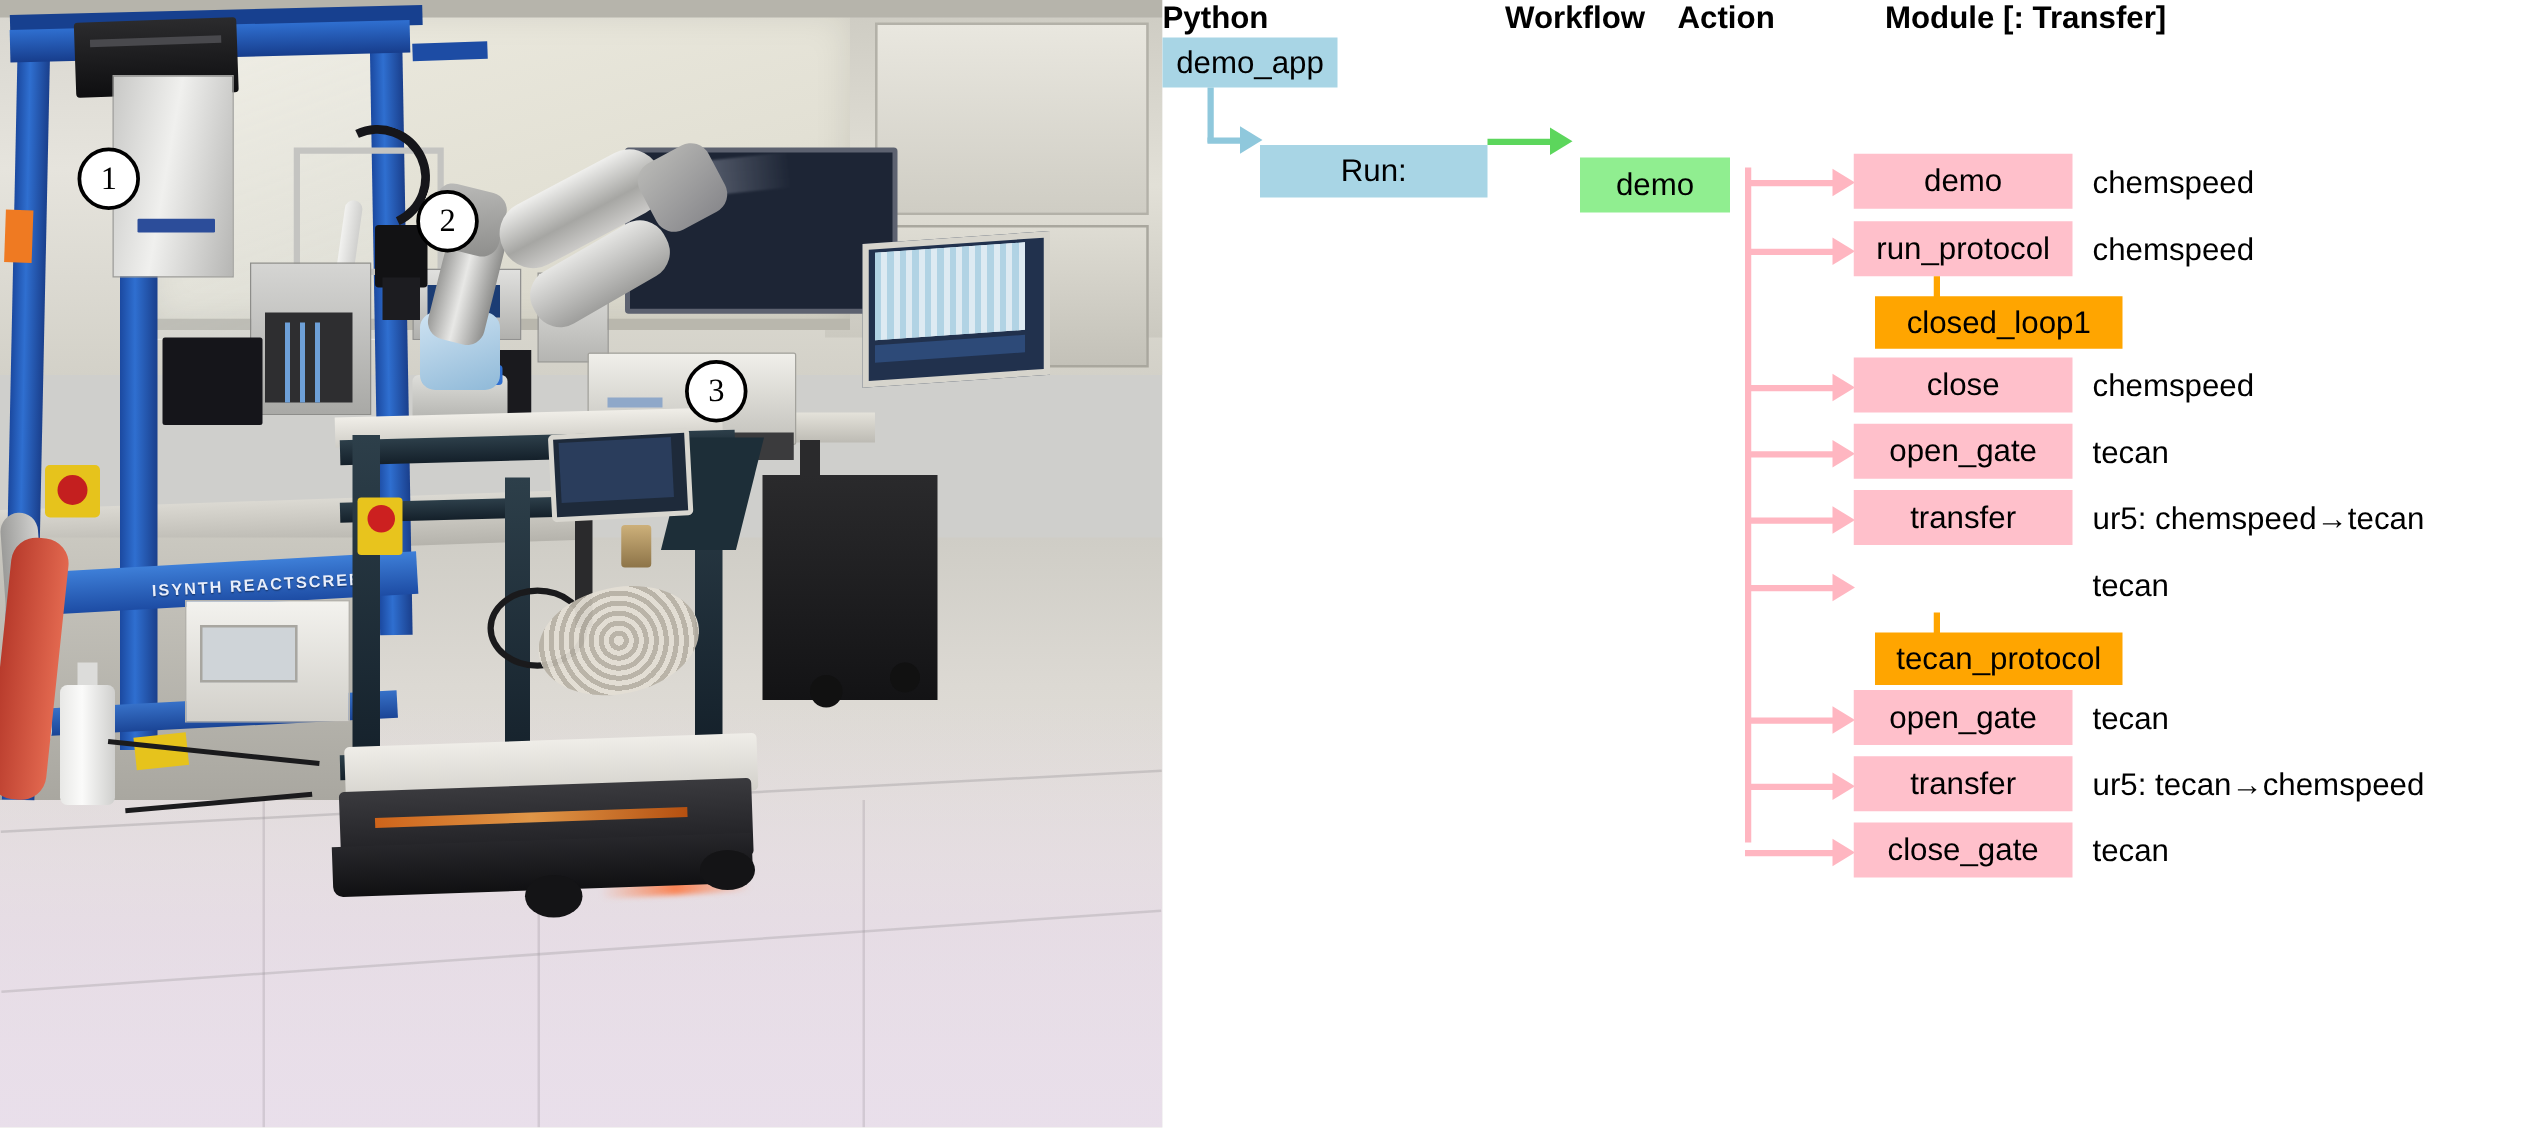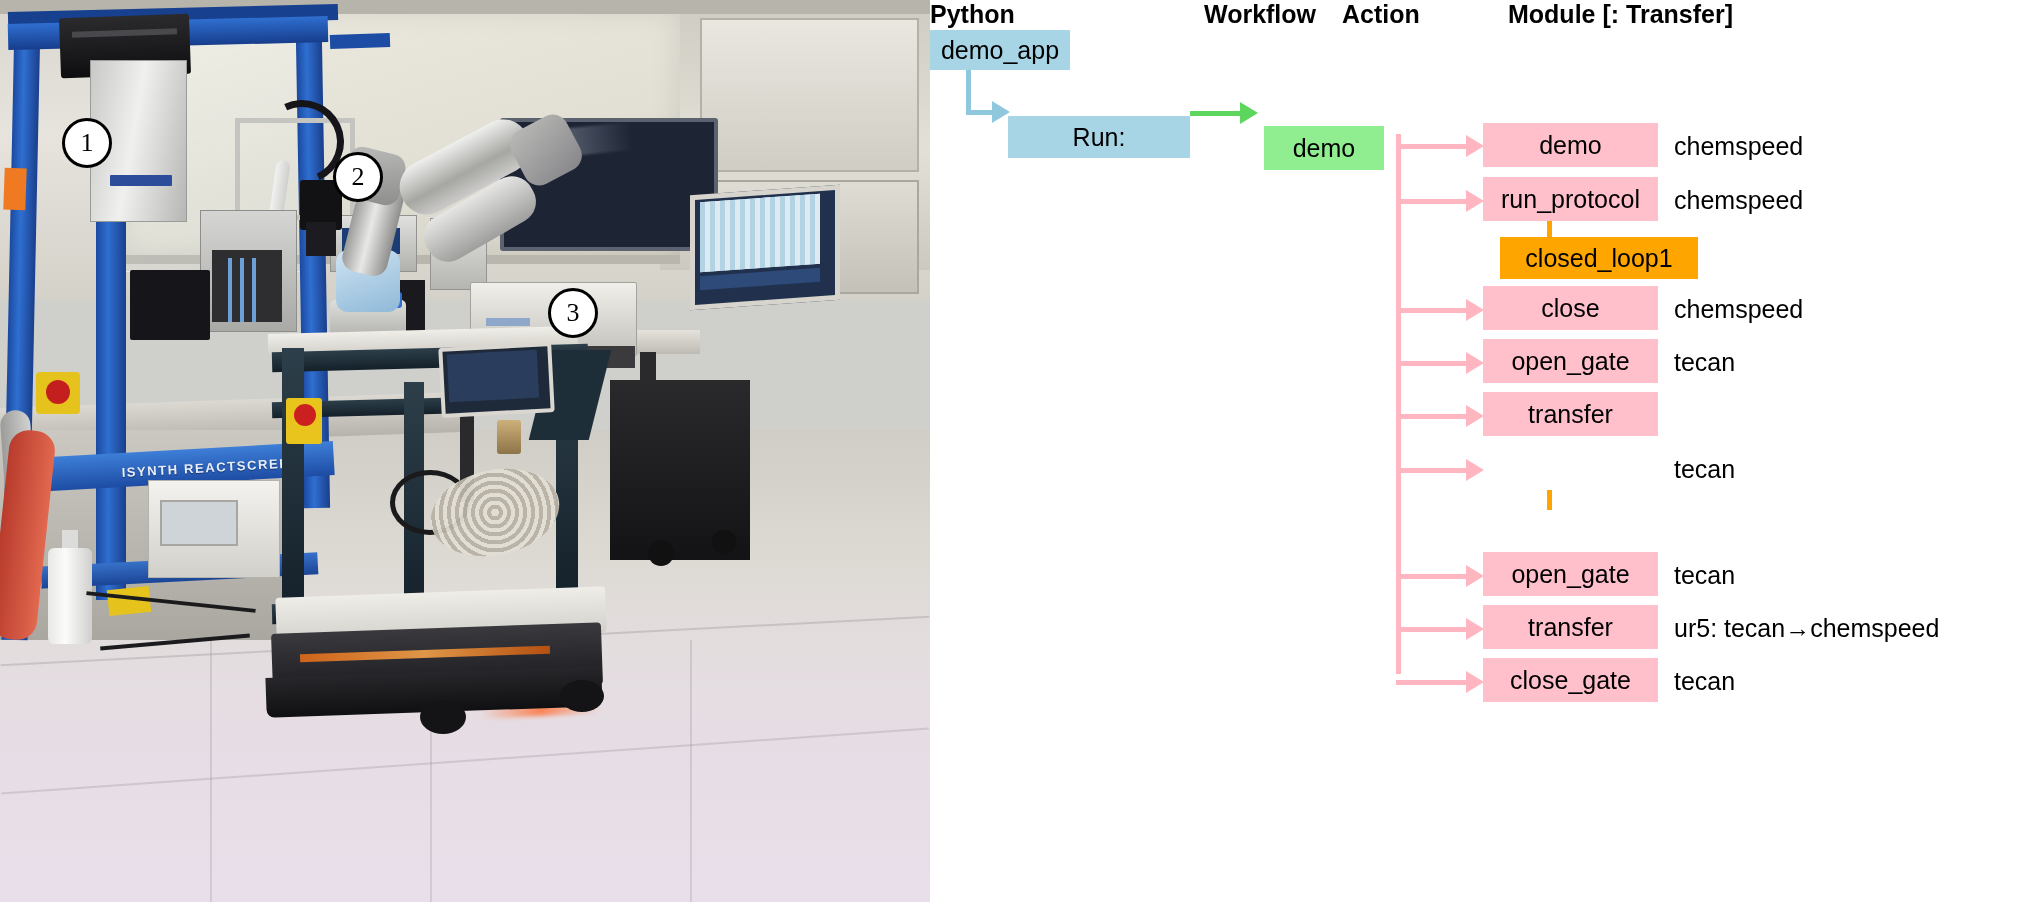--- a/index.html
+++ b/index.html
@@ -384,25 +384,27 @@
   <div class="mod" style="left:744px;top:295px;">chemspeed</div>
 
   <div class="ln branch" style="left:466px;top:361px;width:74px;"></div>
   <div class="arrow-pink" style="left:536px;top:352px;"></div>
   <div class="node n-pink" style="left:553px;top:339px;width:175px;height:44px;">open_gate</div>
   <div class="mod" style="left:744px;top:348px;">tecan</div>
 
   <div class="ln branch" style="left:466px;top:414px;width:74px;"></div>
   <div class="arrow-pink" style="left:536px;top:405px;"></div>
   <div class="node n-pink" style="left:553px;top:392px;width:175px;height:44px;">transfer</div>
+  <div class="mod" style="left:744px;top:401px;">ur5: chemspeed→tecan</div>
 
   <div class="ln branch" style="left:466px;top:468px;width:74px;"></div>
   <div class="arrow-pink" style="left:536px;top:459px;"></div>
   <div class="mod" style="left:744px;top:455px;">tecan</div>
   <div class="ln l-orange" style="left:617px;top:490px;width:5px;height:20px;"></div>
+  <div class="node n-orange" style="left:570px;top:506px;width:198px;height:42px;">tecan_protocol</div>
 
   <div class="ln branch" style="left:466px;top:574px;width:74px;"></div>
   <div class="arrow-pink" style="left:536px;top:565px;"></div>
   <div class="node n-pink" style="left:553px;top:552px;width:175px;height:44px;">open_gate</div>
   <div class="mod" style="left:744px;top:561px;">tecan</div>
 
   <div class="ln branch" style="left:466px;top:627px;width:74px;"></div>
   <div class="arrow-pink" style="left:536px;top:618px;"></div>
   <div class="node n-pink" style="left:553px;top:605px;width:175px;height:44px;">transfer</div>
   <div class="mod" style="left:744px;top:614px;">ur5: tecan→chemspeed</div>

